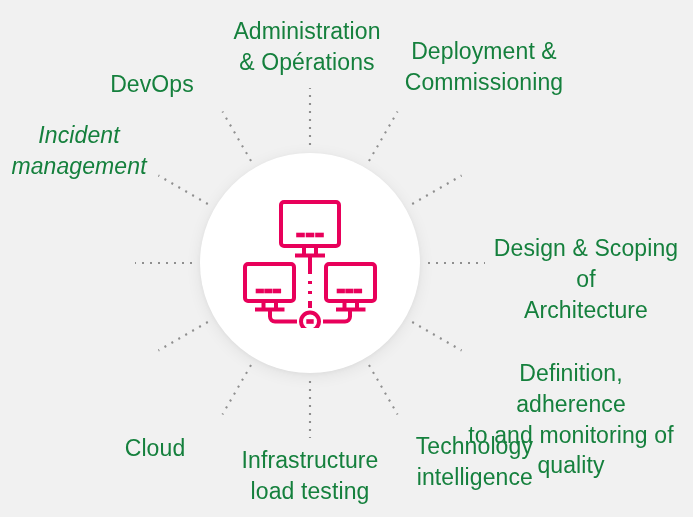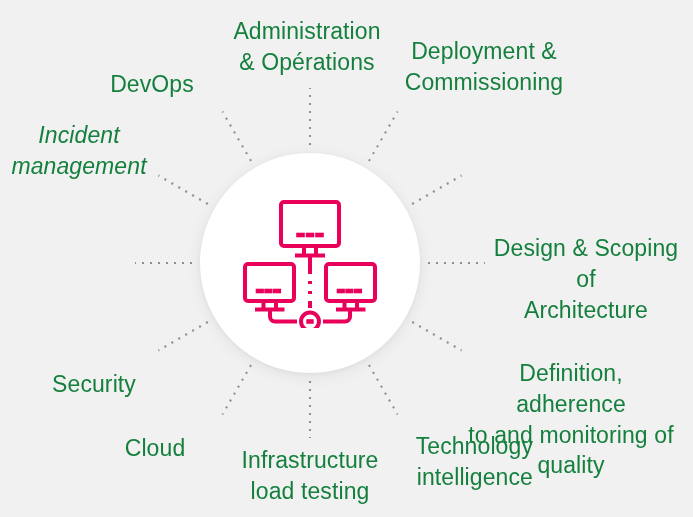--- a/index.html
+++ b/index.html
@@ -136,21 +136,20 @@
 quality</div>
 
   <div class="node-label al-center" style="left:399px; top:431px; width:134px;text-align:right;">Technology
 intelligence</div>
 
   <div class="node-label al-center" style="left:234px; top:445px; width:152px;">Infrastructure
 load testing</div>
 
   <div class="node-label al-center" style="left:110px; top:433px; width:90px;">Cloud</div>
 
-  <div class="node-label al-center" style="left:40px; top:369px; width:108px;">Security</div>
 
 
   <div class="node-label al-center" style="left:5px; top:120px; width:148px;font-style:italic;">Incident
 management</div>
 
   <div class="node-label al-center" style="left:100px; top:57px; width:104px;margin-top:12px;">DevOps</div>
 
 </div>
 
 </body></html>

